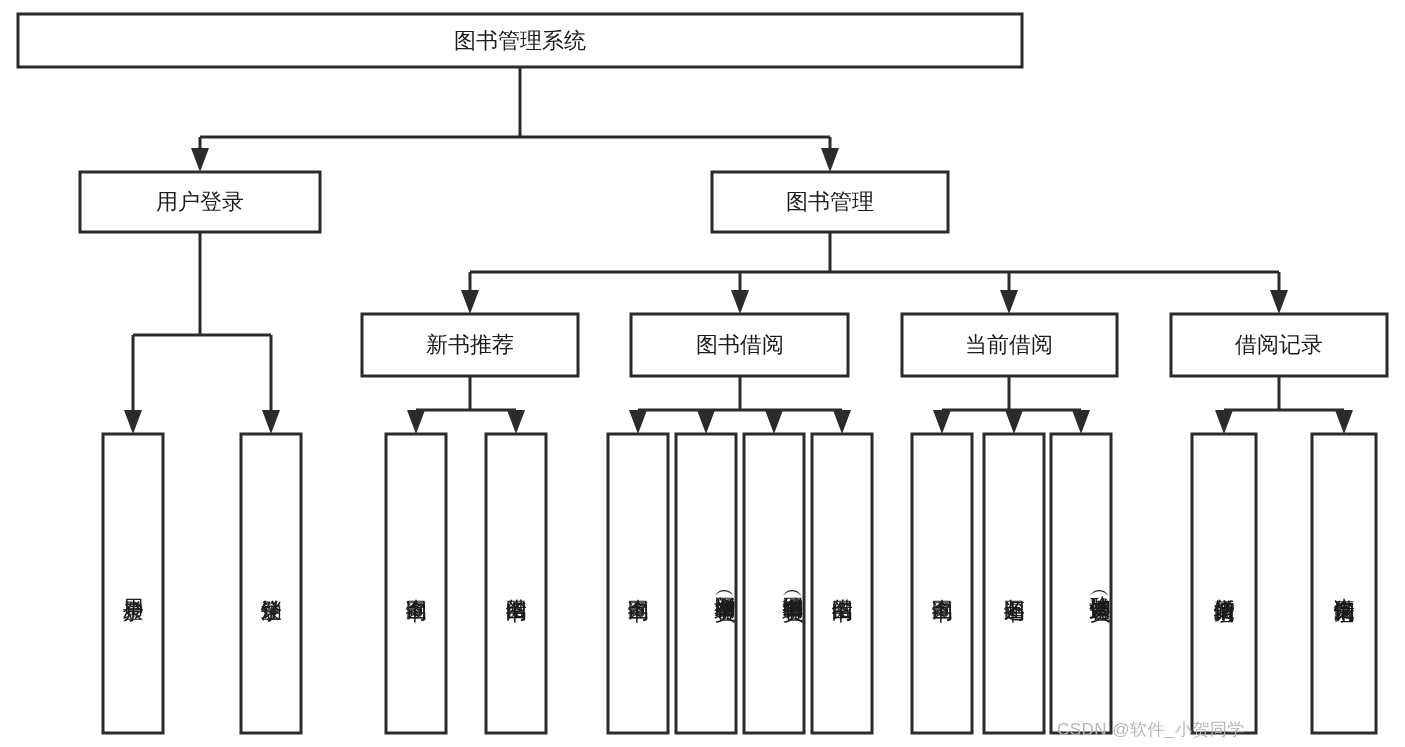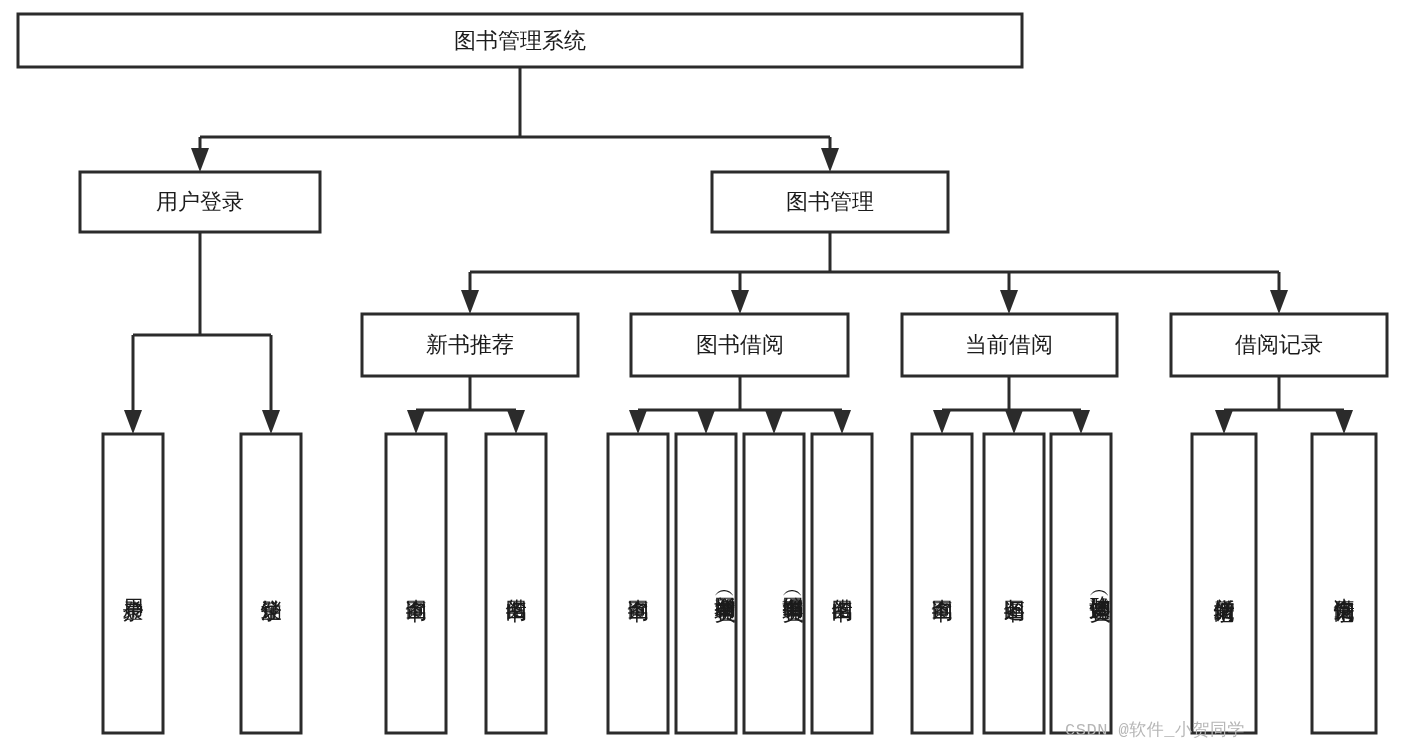--- a/index.html
+++ b/index.html
@@ -65,21 +65,21 @@
     line-height: 1.08;
     color: #1b1b1b;
     letter-spacing: 1px;
     white-space: nowrap;
     pointer-events: none;
   }
   .watermark {
     position: absolute;
     right: 10px;
     bottom: 6px;
-    font-family: Liberation Mono, monospace;
+    font-family: Liberation Sans, sans-serif;
     font-size: 17px;
     color: #b6b6b6;
     letter-spacing: 0.5px;
     white-space: nowrap;
   }
 </style>
 </head>
 <body>
 
 <div id="diagram-root">

